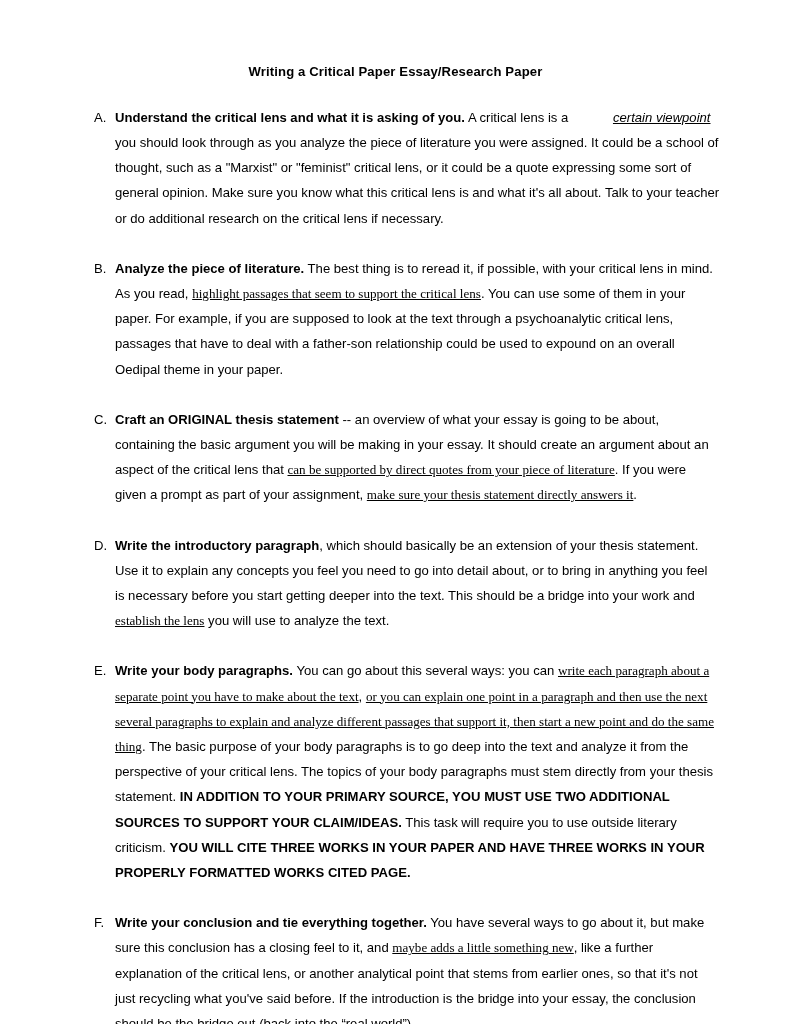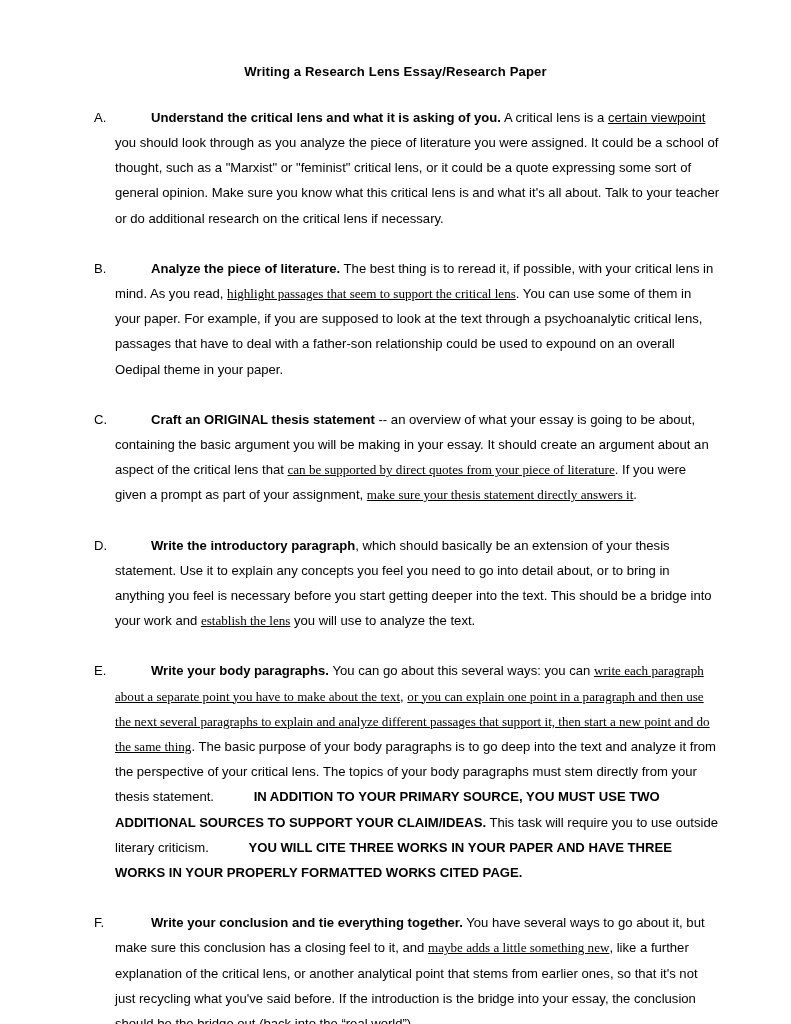--- a/index.html
+++ b/index.html
@@ -49,30 +49,30 @@
     width: 22px;
     text-align: left;
   }
   .list-wrap {
     margin-left: 60px;
     margin-right: 71px;
   }
   .body-text {
     margin: 0;
   }
-  b, strong { font-weight: bold; margin-left: 36px; }
+  b, strong { font-weight: bold; }
   .u { text-decoration: underline; font-family: Liberation Serif, serif; }
-  .iu { text-decoration: underline; }
+  .iu { font-style: italic; text-decoration: underline; margin-left: 41px; }
 </style>
 </head>
 <body>
 
 <div class="page">
 
-  <h1 class="doc-title">Writing a Research Lens Essay/Research Paper</h1>
+  <h1 class="doc-title">Writing a Critical Paper Essay/Research Paper</h1>
 
   <div class="list-wrap">
     <ol class="alpha-list">
 
       <li>
         <span class="marker">A.</span>
         <span class="body-text"><b>Understand the critical lens and what it is asking of you.</b><span> A critical lens is a </span><span class="iu">certain viewpoint</span><span> you should look through as you analyze the piece of literature you were assigned. It could be a school of thought, such as a "Marxist" or "feminist" critical lens, or it could be a quote expressing some sort of general opinion. Make sure you know what this critical lens is and what it's all about. Talk to your teacher or do additional research on the critical lens if necessary.</span></span>
       </li>
 
       <li>

